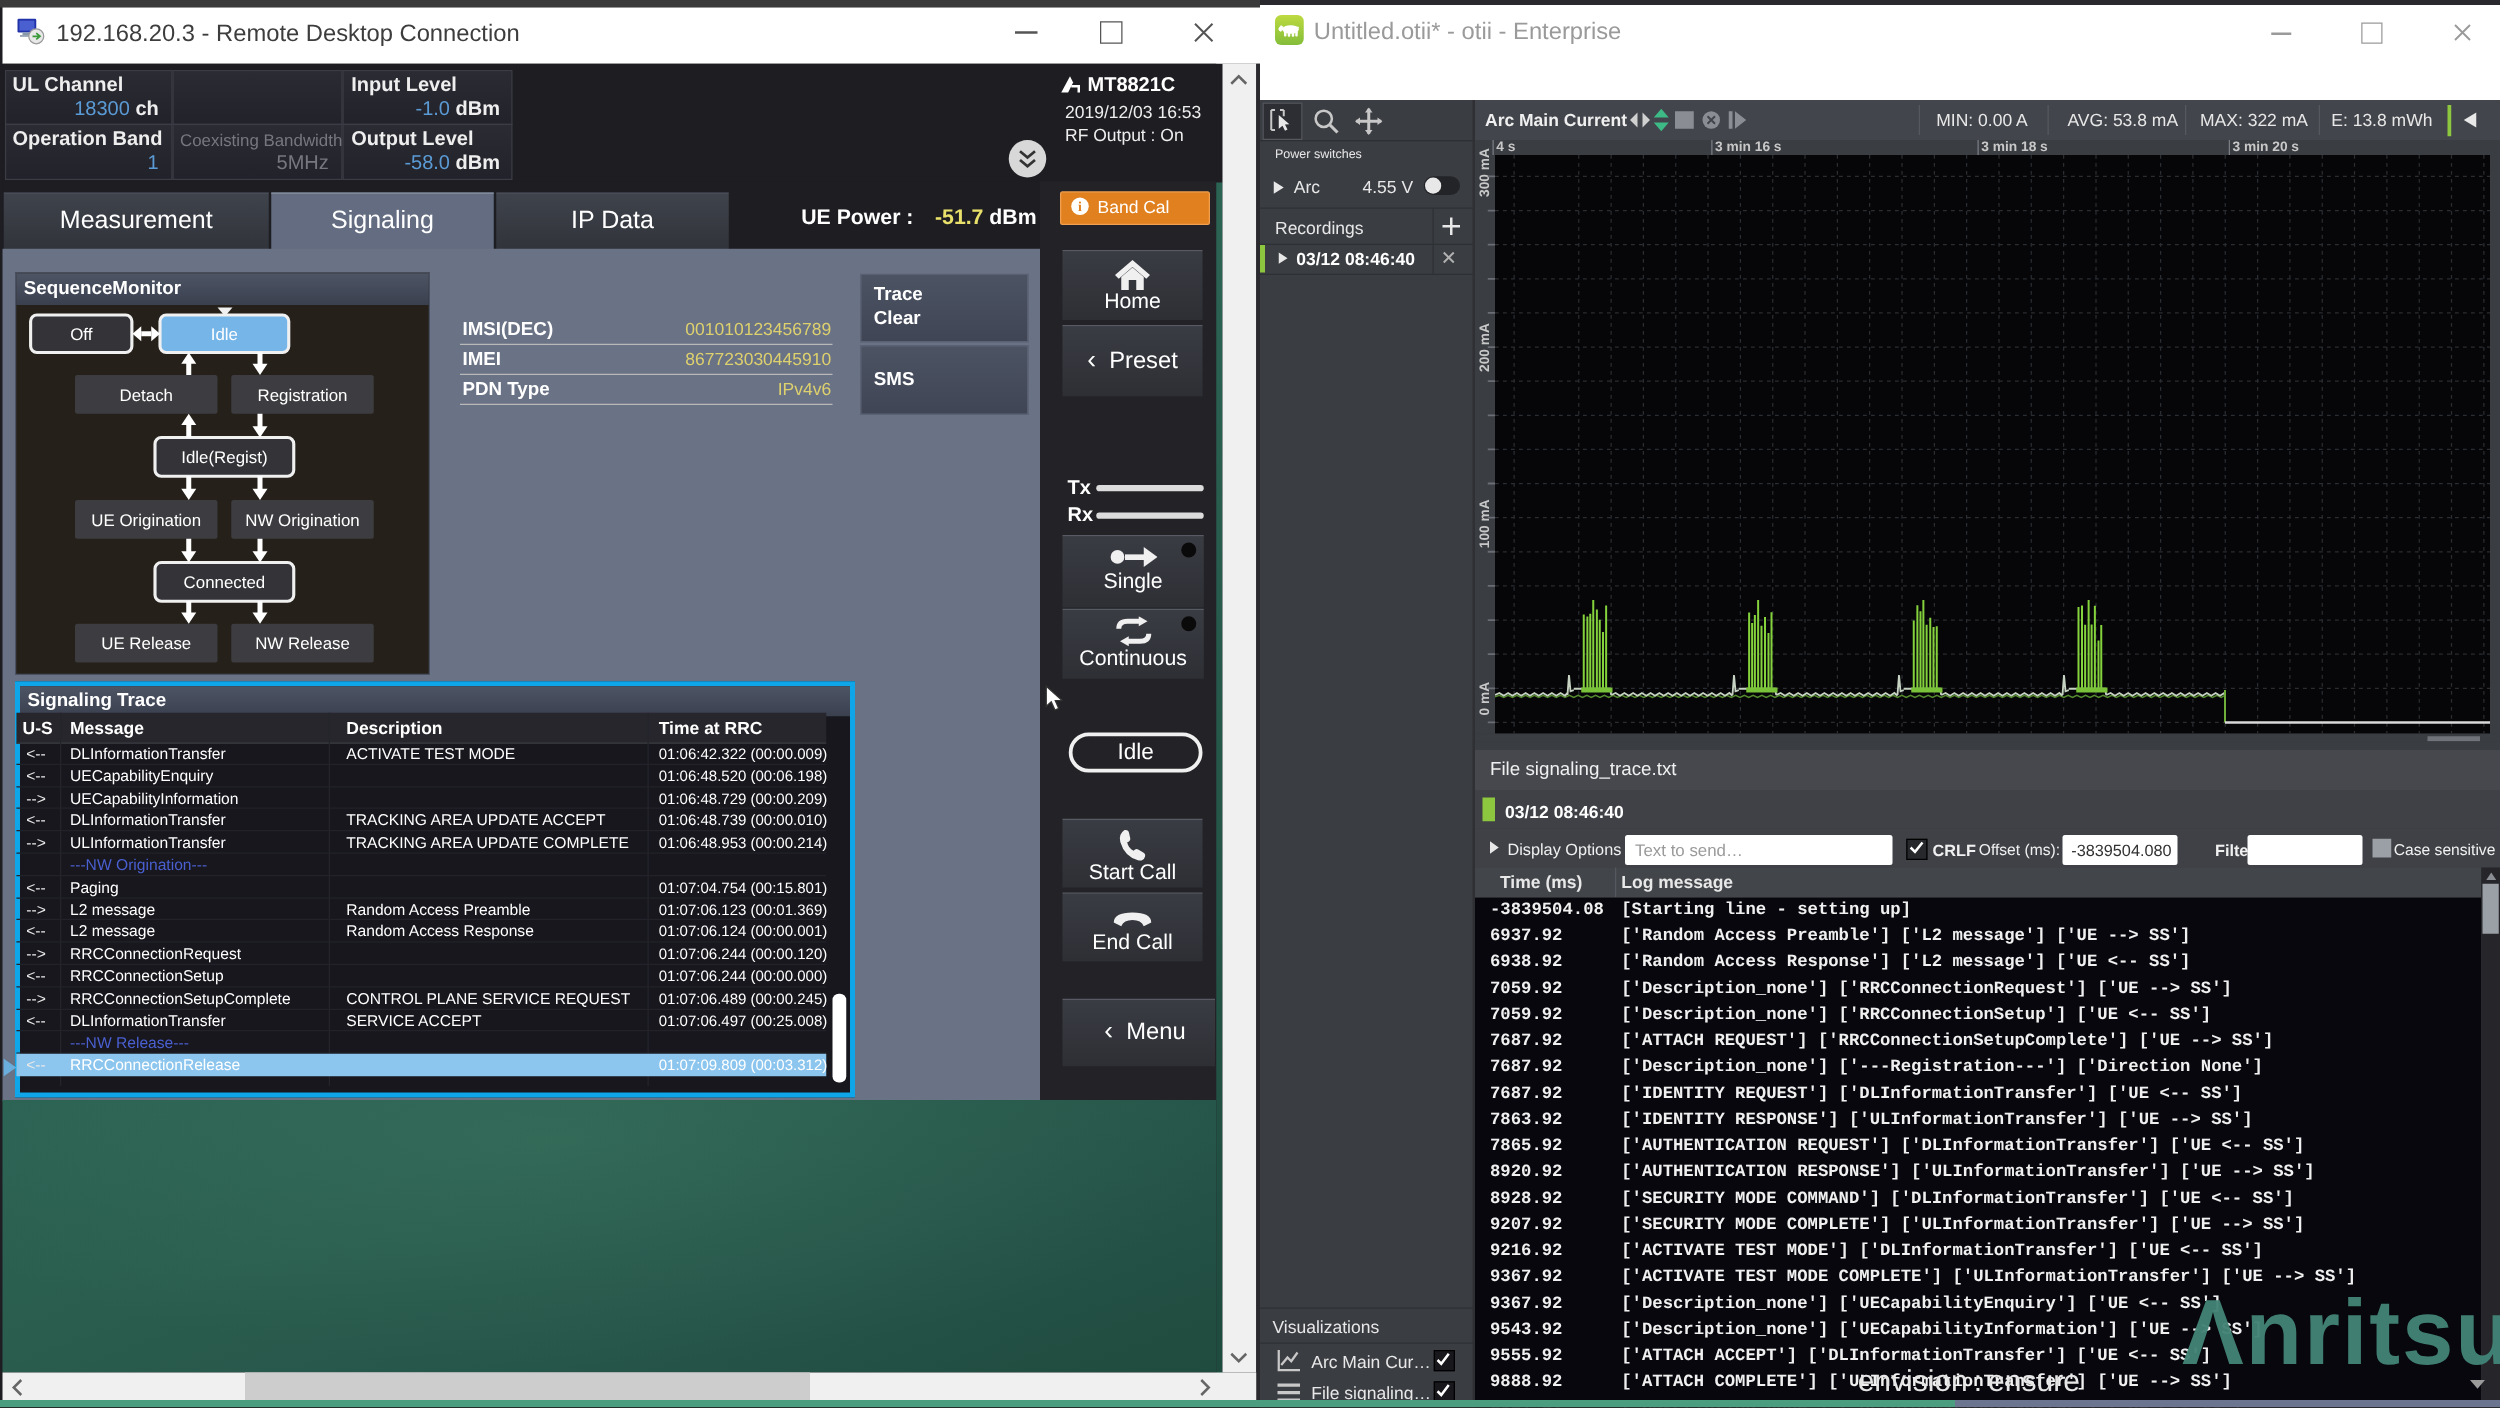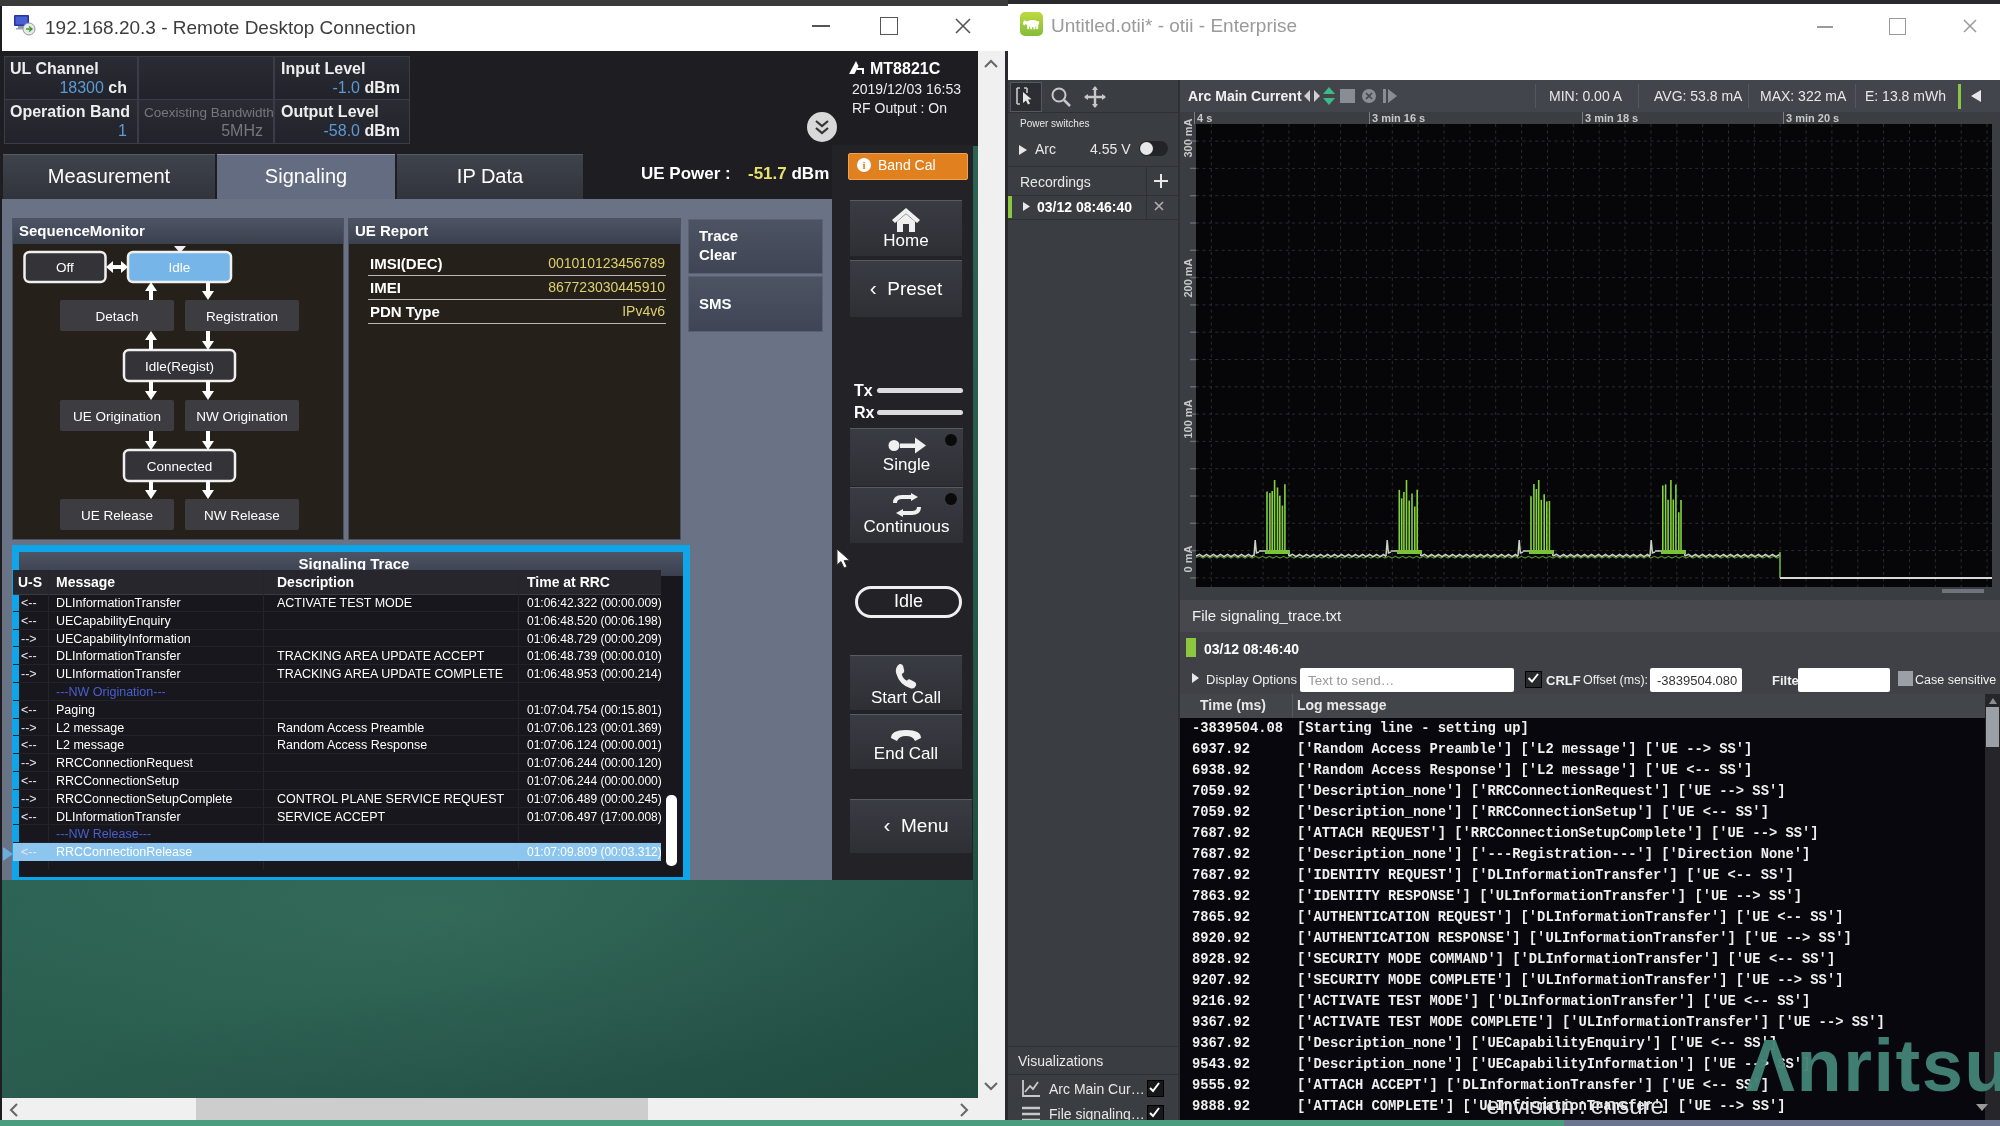--- a/index.html
+++ b/index.html
@@ -122,41 +122,38 @@
           <rect x="48" y="256" width="114" height="31" rx="2" fill="#3d3d41"></rect>
           <text x="105.0" y="276.5" text-anchor="middle" font-size="13.5" fill="#ffffff">UE Release</text>
           <rect x="173" y="256" width="114" height="31" rx="2" fill="#3d3d41"></rect>
           <text x="230.0" y="276.5" text-anchor="middle" font-size="13.5" fill="#ffffff">NW Release</text>
           <line x1="139" y1="238" x2="139" y2="248" stroke="#fff" stroke-width="4"></line>
           <polygon points="133,247 145,247 139,256" fill="#fff"></polygon>
           <line x1="196" y1="238" x2="196" y2="248" stroke="#fff" stroke-width="4"></line>
           <polygon points="190,247 202,247 196,256" fill="#fff"></polygon>
         </svg></div>
 
-    <div class="abs" style="left:348px;top:218px;width:331px;height:320px;background:#252019;border:1px solid #4a5162;">
-      <div style="height:25px;background:linear-gradient(#4d5464,#3a404e);color:#fff;font-size:15px;font-weight:bold;padding:3px 0 0 6px;box-sizing:border-box;">UE Report</div>
-    </div>
     <div class="abs lbl" style="left:370px;top:255px;font-size:15px;color:#fff;font-weight:bold;">IMSI(DEC)</div>
     <div class="abs lbl" style="left:420px;top:255px;width:245px;text-align:right;font-size:14px;color:#ddd06e;">001010123456789</div>
     <div class="abs" style="left:368px;top:275px;width:298px;height:1px;background:#b8b8b8;"></div>
     <div class="abs lbl" style="left:370px;top:279px;font-size:15px;color:#fff;font-weight:bold;">IMEI</div>
     <div class="abs lbl" style="left:420px;top:279px;width:245px;text-align:right;font-size:14px;color:#ddd06e;">867723030445910</div>
     <div class="abs" style="left:368px;top:299px;width:298px;height:1px;background:#b8b8b8;"></div>
     <div class="abs lbl" style="left:370px;top:303px;font-size:15px;color:#fff;font-weight:bold;">PDN Type</div>
     <div class="abs lbl" style="left:420px;top:303px;width:245px;text-align:right;font-size:14px;color:#ddd06e;">IPv4v6</div>
     <div class="abs" style="left:368px;top:323px;width:298px;height:1px;background:#b8b8b8;"></div>
 
     <div class="abs" style="left:688px;top:219px;width:133px;height:53px;background:linear-gradient(#4c5363,#3f4554);border:1px solid #5a6172;">
       <div style="font-size:15px;color:#fff;font-weight:bold;margin:6px 0 0 10px;line-height:19px;">Trace<br>Clear</div>
     </div>
     <div class="abs" style="left:688px;top:276px;width:133px;height:54px;background:linear-gradient(#4c5363,#3f4554);border:1px solid #5a6172;">
       <div style="font-size:15px;color:#fff;font-weight:bold;margin:18px 0 0 10px;">SMS</div>
     </div>
 
-    <div class="abs" style="left:12px;top:545px;width:664px;height:325px;background:#17171d;border:7px solid #0ea5e9;text-align:center;">
+    <div class="abs" style="left:12px;top:545px;width:664px;height:325px;background:#17171d;border:4px solid #0ea5e9;">
       <div style="height:24px;background:linear-gradient(#4d5464,#3a404e);color:#fff;font-size:15px;font-weight:bold;padding:3px 0 0 6px;box-sizing:border-box;">Signaling Trace</div>
     </div>
     <div id="sigtable" class="abs" style="left:13px;top:570px;width:662px;height:299px;overflow:hidden;">
         <div class="abs" style="left:0;top:0;width:648px;height:24px;background:#26262c;border-bottom:1px solid #3a3a42;"></div>
         <div class="abs lbl" style="left:5px;top:4px;font-size:14px;color:#fff;font-weight:bold;">U-S</div>
         <div class="abs lbl" style="left:43px;top:4px;font-size:14px;color:#fff;font-weight:bold;">Message</div>
         <div class="abs lbl" style="left:264px;top:4px;font-size:14px;color:#fff;font-weight:bold;">Description</div>
         <div class="abs lbl" style="left:514px;top:4px;font-size:14px;color:#fff;font-weight:bold;">Time at RRC</div>
         <div class="abs" style="left:35px;top:0;width:1px;height:299px;background:#24242c;"></div>
         <div class="abs" style="left:250px;top:0;width:1px;height:299px;background:#24242c;"></div>
@@ -210,21 +207,21 @@
         <div class="abs lbl" style="left:514px;top:204.0px;font-size:12px;color:#fff;">01:07:06.244 (00:00.000)</div>
         <div class="abs" style="left:0;top:236.6px;width:648px;height:1px;background:#22222a;"></div>
         <div class="abs lbl" style="left:8px;top:221.8px;font-size:12.5px;color:#e8e8e8;">--&gt;</div>
         <div class="abs lbl" style="left:43px;top:221.8px;font-size:12.5px;color:#fff;">RRCConnectionSetupComplete</div>
         <div class="abs lbl" style="left:264px;top:221.8px;font-size:12.5px;color:#fff;">CONTROL PLANE SERVICE REQUEST</div>
         <div class="abs lbl" style="left:514px;top:221.8px;font-size:12px;color:#fff;">01:07:06.489 (00:00.245)</div>
         <div class="abs" style="left:0;top:254.4px;width:648px;height:1px;background:#22222a;"></div>
         <div class="abs lbl" style="left:8px;top:239.6px;font-size:12.5px;color:#e8e8e8;">&lt;--</div>
         <div class="abs lbl" style="left:43px;top:239.6px;font-size:12.5px;color:#fff;">DLInformationTransfer</div>
         <div class="abs lbl" style="left:264px;top:239.6px;font-size:12.5px;color:#fff;">SERVICE ACCEPT</div>
-        <div class="abs lbl" style="left:514px;top:239.6px;font-size:12px;color:#fff;">01:07:06.497 (17:00.008)</div>
+        <div class="abs lbl" style="left:514px;top:239.6px;font-size:12px;color:#fff;">01:07:06.497 (00:25.008)</div>
         <div class="abs" style="left:0;top:272.2px;width:648px;height:1px;background:#22222a;"></div>
         <div class="abs lbl" style="left:43px;top:257.4px;font-size:12.5px;color:#4a5fd0;">---NW Release---</div>
         <div class="abs" style="left:0;top:273.2px;width:648px;height:17.8px;background:#8cc6ee;"></div>
         <div class="abs lbl" style="left:8px;top:275.2px;font-size:12.5px;color:#e8e8e8;">&lt;--</div>
         <div class="abs lbl" style="left:43px;top:275.2px;font-size:12.5px;color:#fff;">RRCConnectionRelease</div>
         <div class="abs lbl" style="left:514px;top:275.2px;font-size:12px;color:#fff;">01:07:09.809 (00:03.312)</div>
       </div>
 
     <div class="abs" style="left:832px;top:145px;width:141px;height:735px;background:#232327;"></div>
     <div id="sidebar" class="abs" style="left:832px;top:145px;width:141px;height:735px;">

